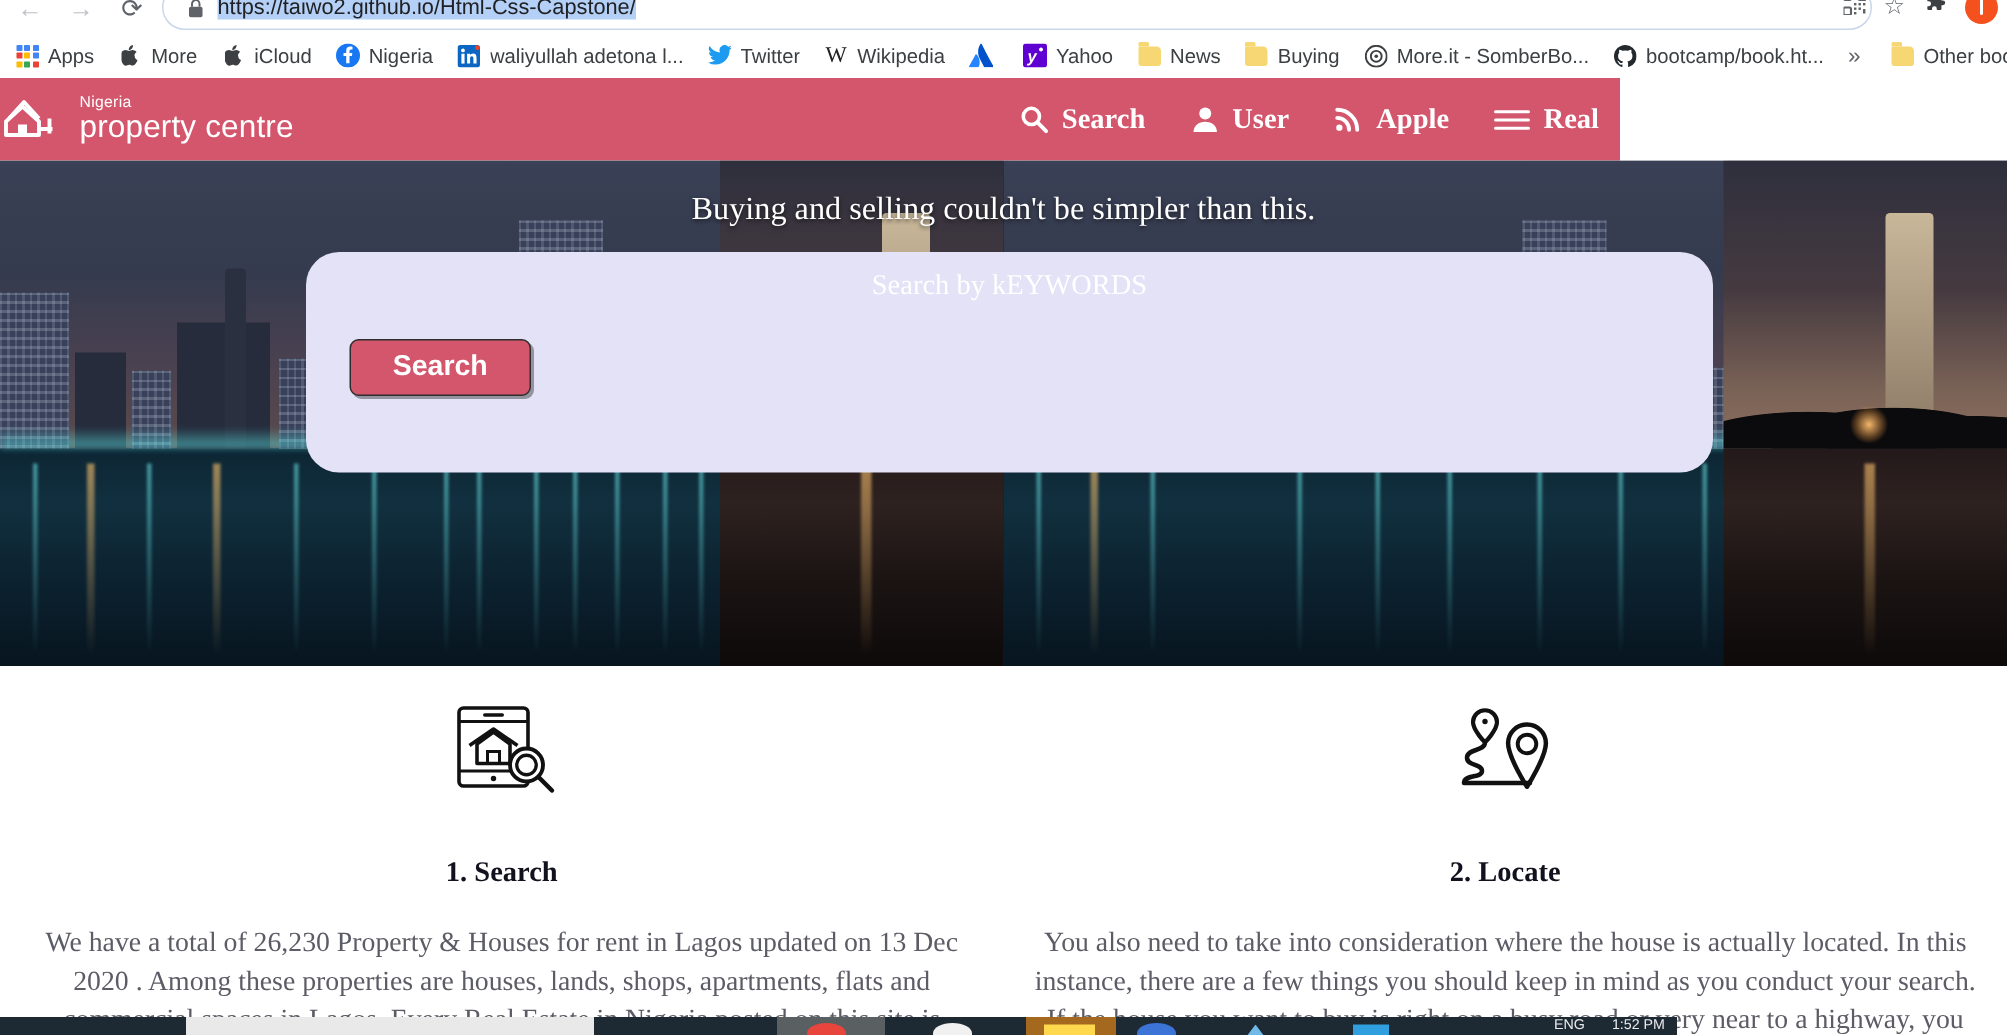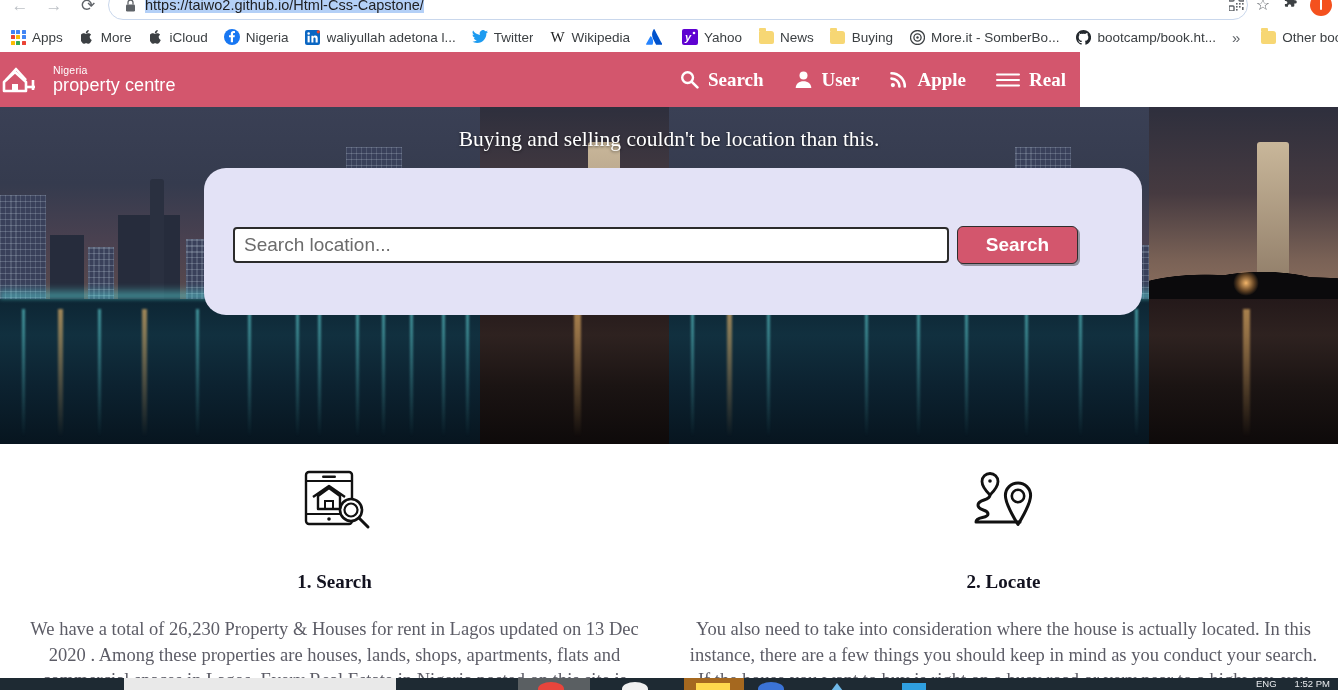--- a/index.html
+++ b/index.html
@@ -111,21 +111,21 @@
   
   #site-header {
     position: absolute; left: 0; top: 52px; width: 1080px; height: 55px;
     background: #d3566d;
     display: flex; align-items: center; justify-content: space-between;
     padding: 0 14px 0 0;
   }
   #brand { display: flex; align-items: center; gap: 9px; padding-left: 2px; }
   #brand-text { color: #fff; line-height: 1.05; }
   #brand-top { font-size: 10.5px; letter-spacing: .2px; display:block; }
-  #brand-bottom { font-size: 18px; display:block; letter-spacing: .1px; }
+  #brand-bottom { font-size: 21px; display:block; letter-spacing: .1px; }
 
   #site-nav { display: flex; align-items: center; gap: 30px; }
   .nav-item {
     display: flex; align-items: center; gap: 9px;
     color: #ffffff;
     font-family: "Liberation Serif", serif;
     font-size: 19px; font-weight: 700;
   }
   .nav-ico { display:flex; align-items:center; justify-content:center; }
 
@@ -279,21 +279,21 @@
     text-align: center;
     font-family: "Liberation Serif", serif;
     font-size: 18.5px;
     line-height: 1.38;
     color: #5c5c66;
   }
   .feature-col.right .feature-text { width: 630px; }
 
   
   #taskbar {
-    position: absolute; left: 0; bottom: 0; width: 1338px; height: 12px;
+    position: absolute; left: 0; bottom: 0; width: 1118px; height: 12px;
     background: #1e2a33;
     display: flex; align-items: flex-end; padding-left: 14px;
   }
   .tb-seg { height: 12px; }
   #tb-clock {
     position: absolute; right: 8px; bottom: 0;
     color: #e8eaed; font-size: 9.5px; line-height: 12px;
     display: flex; gap: 18px; align-items: flex-end;
   }
 </style>
@@ -614,25 +614,25 @@
       <div class="refl" style="left:466px;"></div>
       <div class="sky2" style="left:480px;width:189px;"></div>
       <div class="water2" style="left:480px;width:189px;"></div>
       <div class="tower" style="left:588px;width:32px;height:150px;"></div>
       <div class="treeline" style="left:480px;width:189px;"></div>
       <div class="lamp" style="left:564px;bottom:44%;"></div>
       <div class="refl warm" style="left:574px;width:7px;"></div>
     </div>
   </div>
 
-  <div id="hero-tagline">Buying and selling couldn't be location than this.</div>
+  <div id="hero-tagline">Buying and selling couldn't be simpler than this.</div>
 
   <div id="search-panel">
+    <div id="search-panel-title">Search by kEYWORDS</div>
     <div id="search-row">
-      <input id="search-input" type="text" placeholder="Search location..." style="">
       <button id="hero-search-button">Search</button>
     </div>
   </div>
 
 </div>
 
 <div id="features">
 
   <div class="feature-col left">
     <div class="feature-icon">

